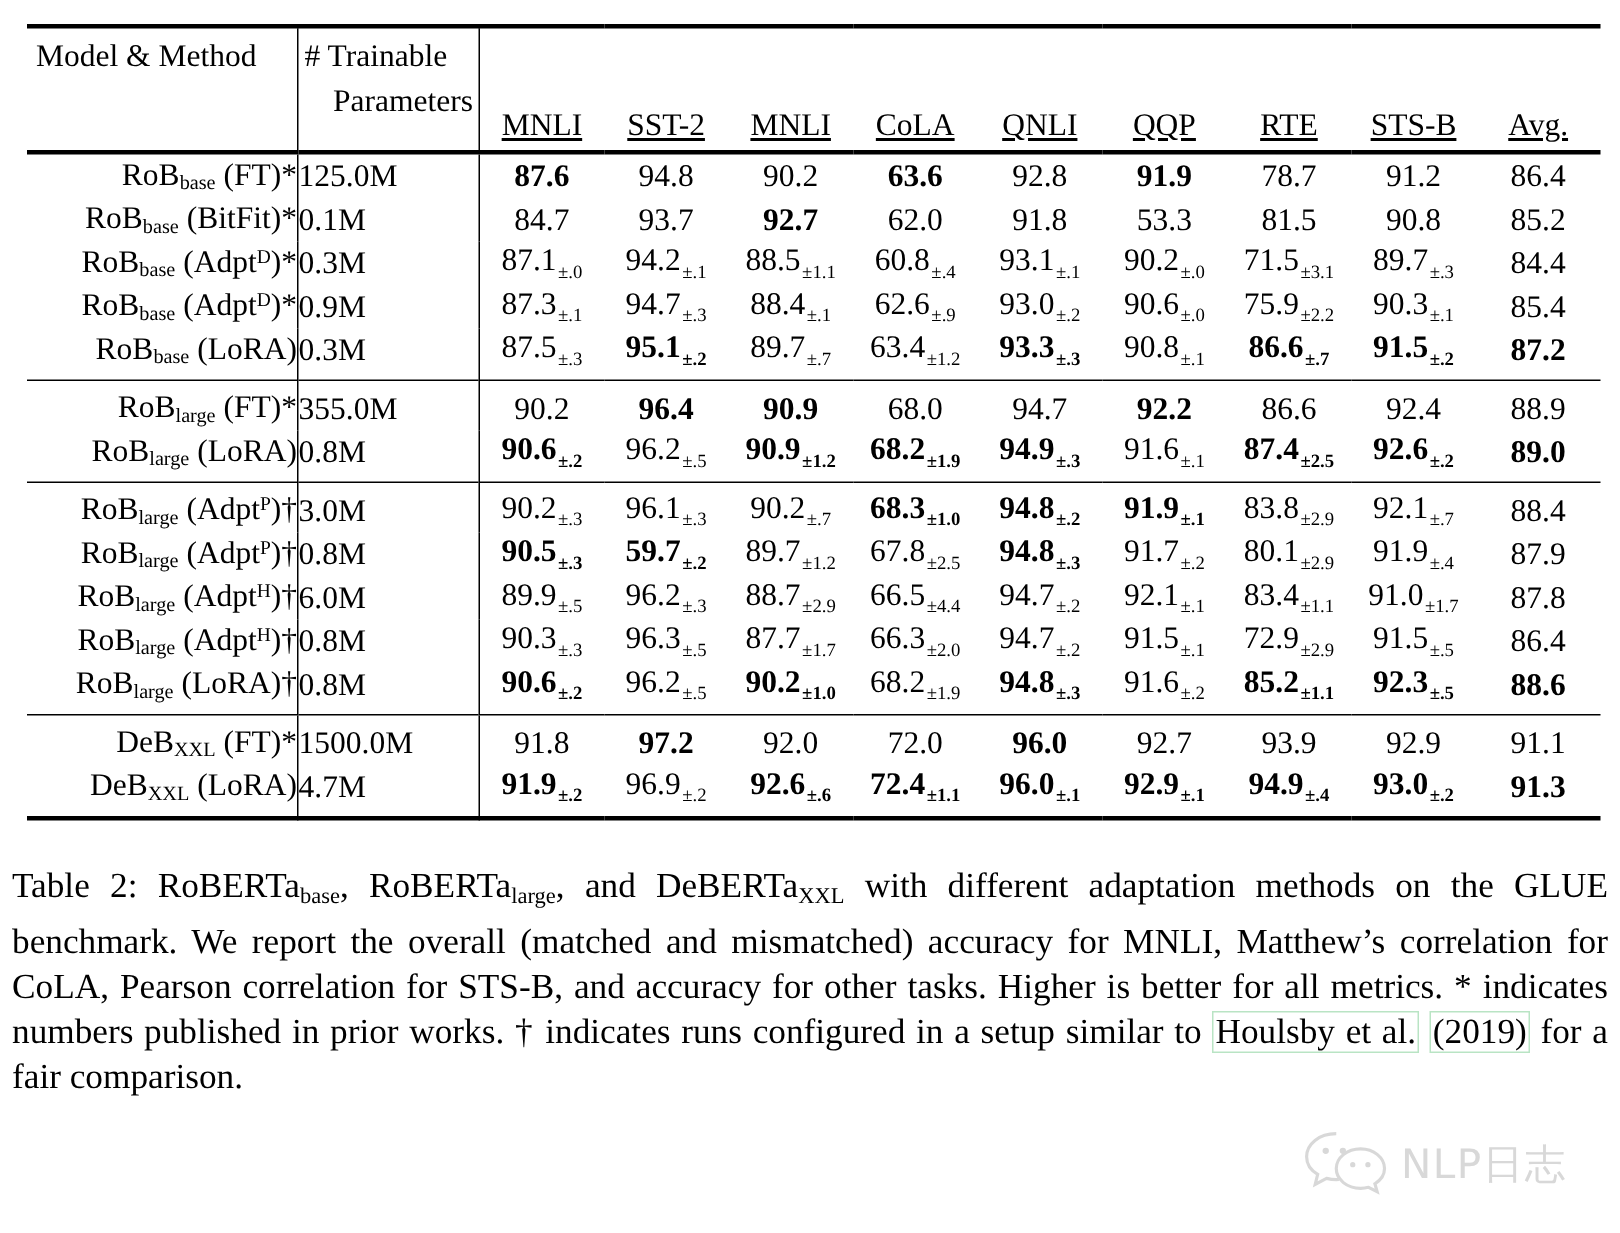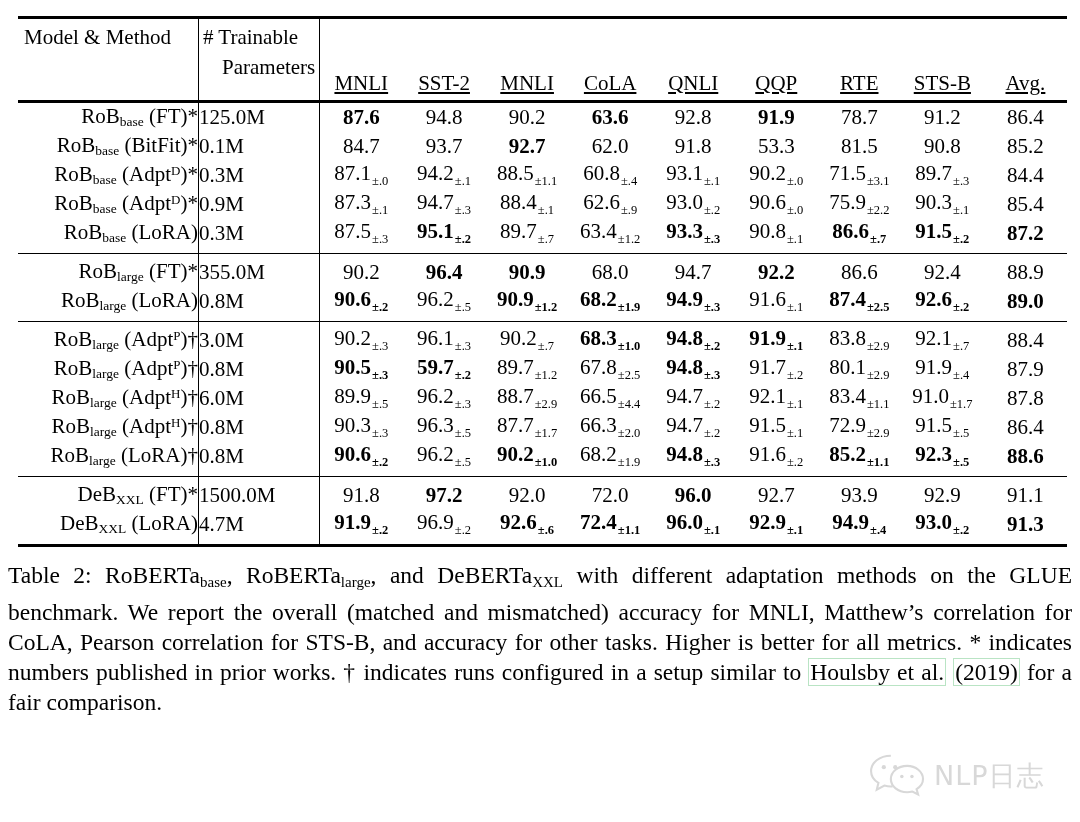--- a/index.html
+++ b/index.html
@@ -28,21 +28,21 @@
   tbody td.c-params { text-align:left; padding-right:5px; }
   tbody td.c-num { text-align:center; }
   tr.grp td { border-top:1.6px solid #000; padding-top:4px; }
   tr.grp-end td { padding-bottom:5px; }
   td.bold, td.bold sub { font-weight:bold; }
   sub.u { font-size:12.5px; vertical-align:-5px; margin-left:1px; }
   sub.tsub { font-size:13.5px; vertical-align:-3px; }
   sup.tsup { font-size:13px; vertical-align:6px; }
   
   .caption {
-    position:absolute; left:8px; top:536px; width:1064px;
+    position:absolute; left:8px; top:552px; width:1064px;
     font-size:23.5px; line-height:30px; text-align:justify;
   }
   .caption sub { font-size:15px; vertical-align:-4px; }
   .linkbox { border:1.5px solid #b9e4c4; padding:0 1px; }
   
   .watermark {
     position:absolute; left:868px; top:748px; height:56px;
     display:flex; align-items:center; gap:8px;
   }
   .wm-text {

